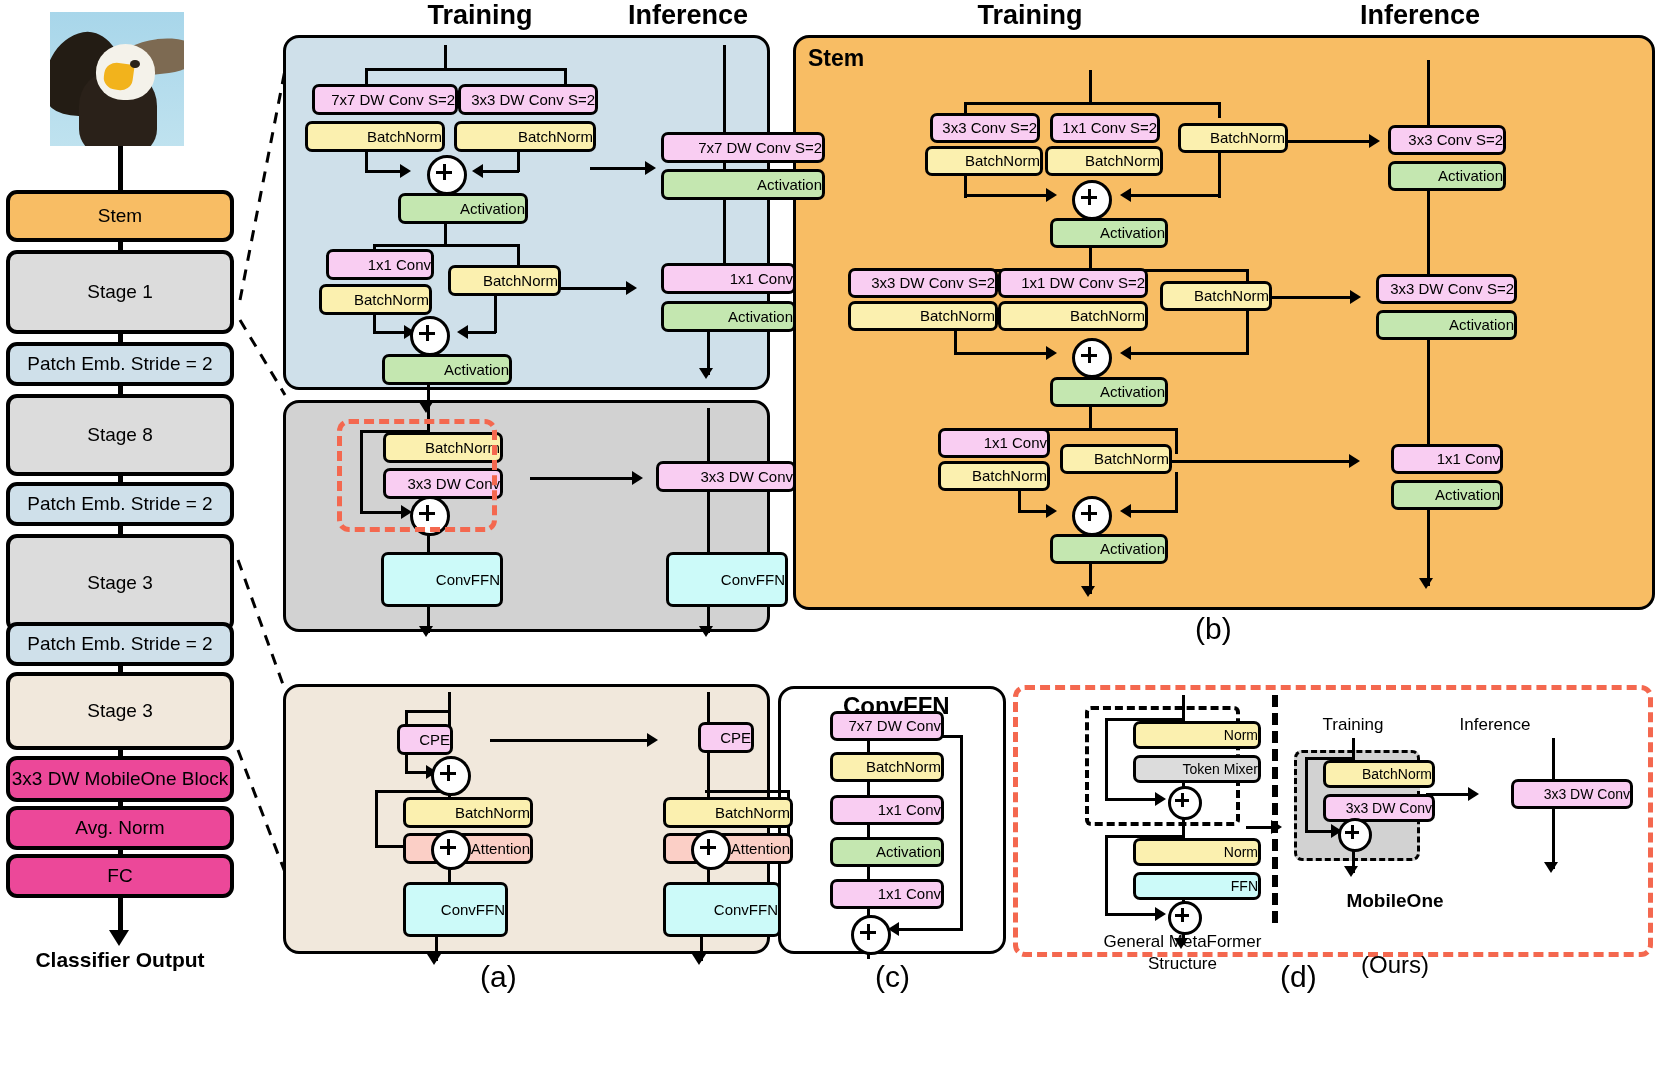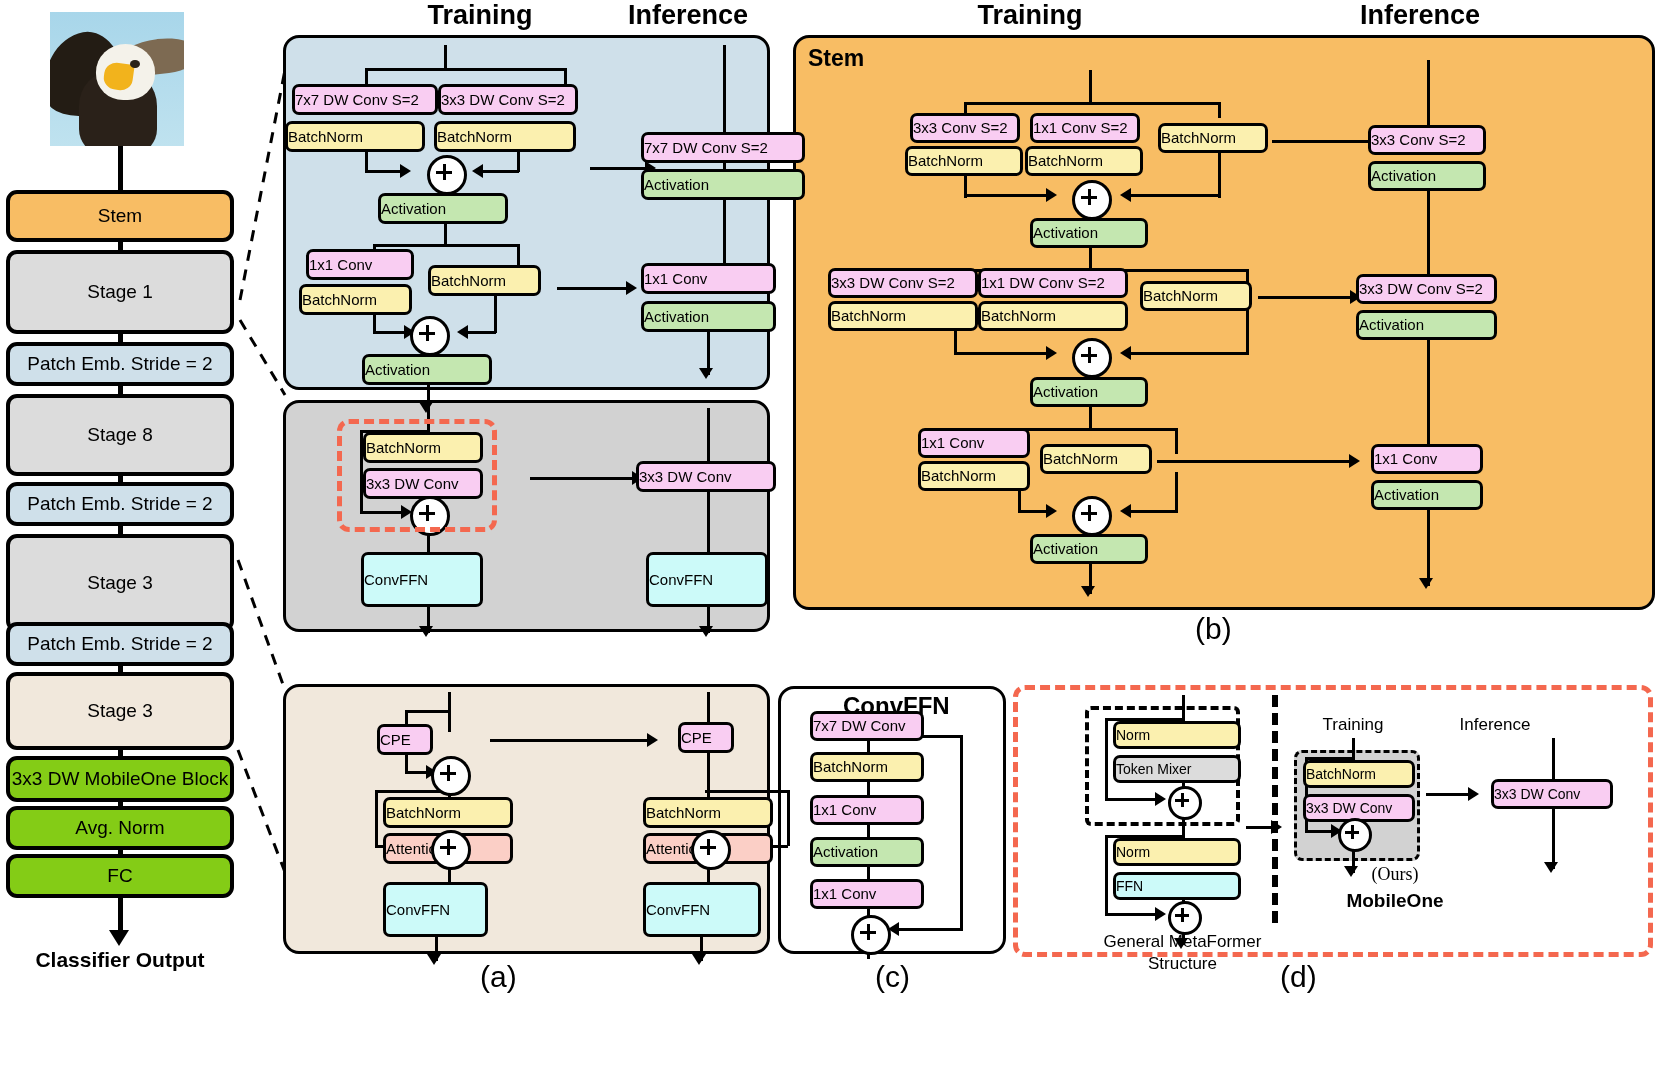--- a/index.html
+++ b/index.html
@@ -1,32 +1,32 @@
 <!DOCTYPE html>
 <html><head>
 <meta charset="utf-8">
 <style>
   html,body{margin:0;padding:0;background:#fff;}
   body{width:1661px;height:1071px;position:relative;overflow:hidden;
        font-family:"Liberation Sans","DejaVu Sans",sans-serif;color:#000;}
   .abs{position:absolute;}
   
   .node{position:absolute;box-sizing:border-box;border:3px solid #000;border-radius:7px;
-        display:flex;align-items:center;justify-content:flex-start;text-align:center;
-        font-size:15px;line-height:1.05;background:#fff;z-index:5;}
+        display:flex;align-items:center;justify-content:flex-end;text-align:center;
+        font-size:15px;line-height:1.05;background:#fff;z-index:5;margin-left:20px;}
   .pink   {background:#f9cdf2;}
   .yellow {background:#fbf0af;}
   .green  {background:#c4e7b0;}
   .cyan   {background:#ccfaf9;}
   .salmon {background:#fbcfc6;}
   .grayb  {background:#dcdcdc;}
   .orangeb{background:#f8bd64;}
   .bluel  {background:#cfe0ea;}
   .beigeb {background:#f1e8dc;}
-  .white  {background:#84cc16;}
+  .white  {background:#ec4899;}
   
   .panel{position:absolute;box-sizing:border-box;border:3px solid #000;border-radius:16px;z-index:1;}
   .panel-blue{background:#cfe0ea;}
   .panel-gray{background:#d2d2d2;}
   .panel-beige{background:#f1e8dc;}
   .panel-orange{background:#f8bd64;}
   .panel-white{background:#fff;}
   
   .ln{position:absolute;background:#000;z-index:2;}
   .lnv{width:3px;}
@@ -564,15 +564,15 @@
 <div class="arrowrt" style="left:1468px;top:787px;"></div>
 
 <div class="ln lnv" style="left:1552px;top:738px;height:48px;"></div>
 <div class="node pink" style="left:1491px;top:779px;width:122px;height:30px;font-size:14px;">
   <span>3x3 DW Conv</span>
   </div>
 <div class="ln lnv" style="left:1552px;top:807px;height:62px;"></div>
 <div class="arrowdn" style="left:1544px;top:862px;"></div>
 
 <div class="boldtext" style="left:1315px;top:890px;width:160px;font-size:19px;">MobileOne</div>
-<div class="plaintext" style="left:1315px;top:864px;width:160px;font-size:18px;font-family:Liberation Serif, serif;">(Ours)</div>
+<div class="plaintext" style="left:1315px;top:951px;width:160px;font-size:24px;">(Ours)</div>
 
 <div class="caption" style="left:1280px;top:960px;">(d)</div>
 
 </body></html>

